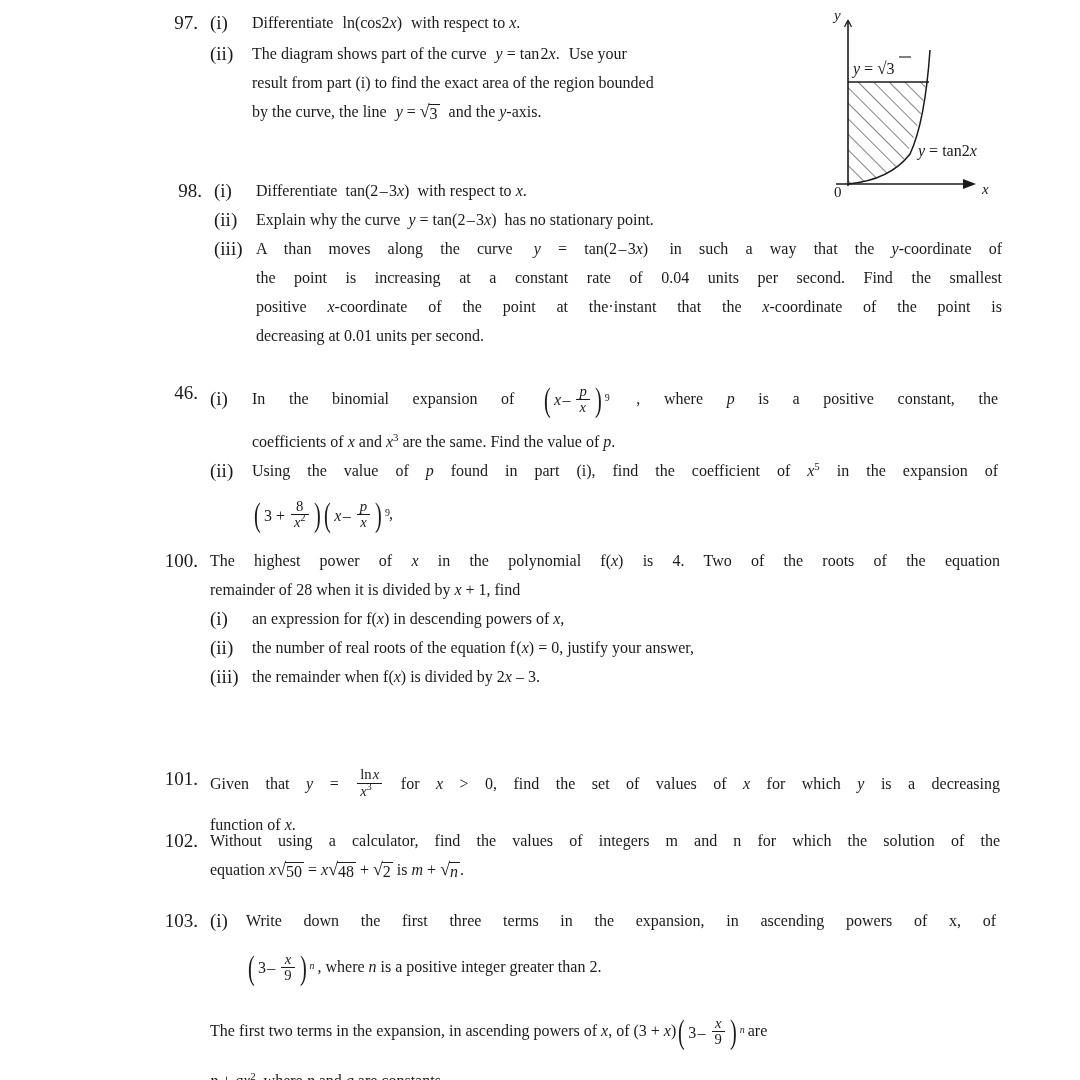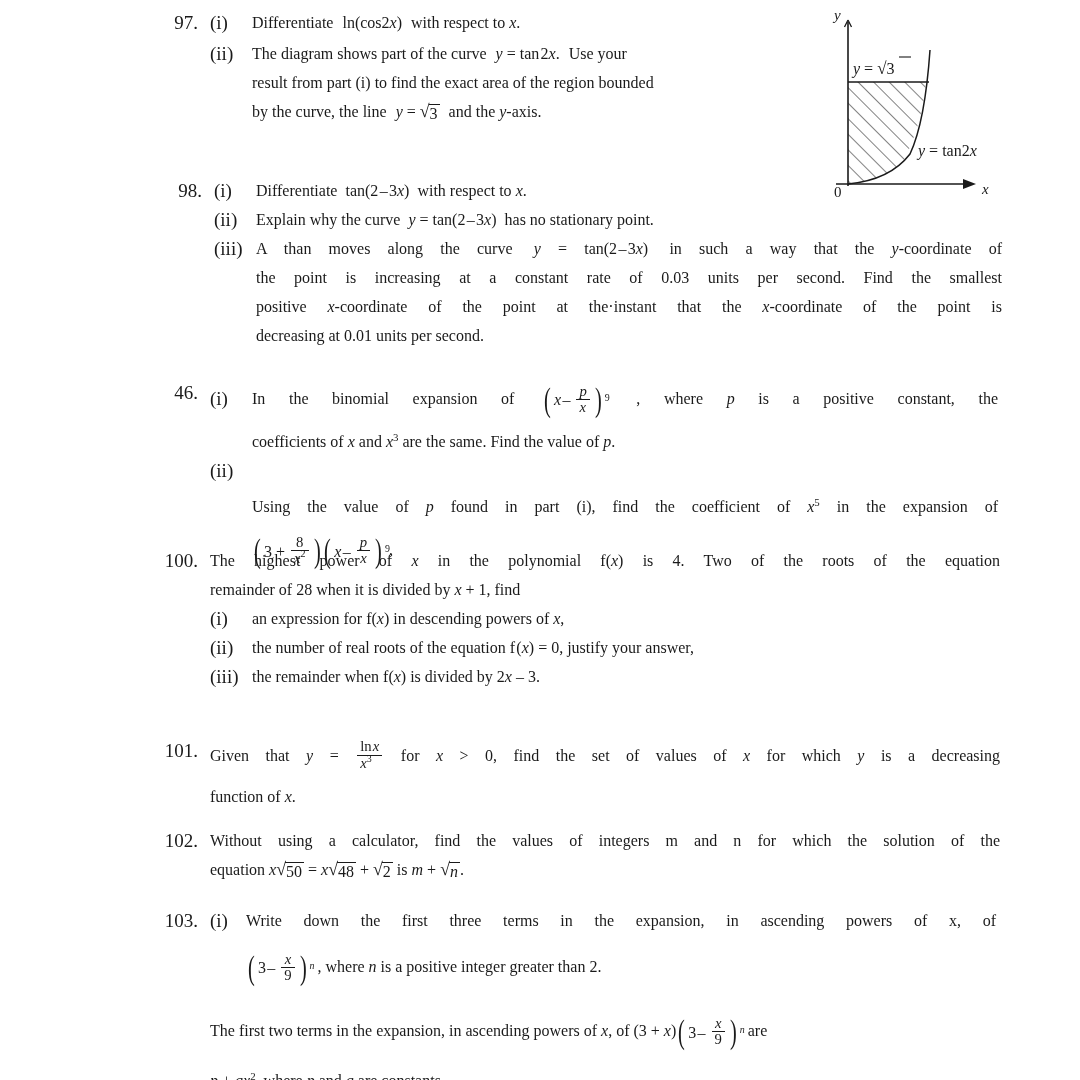--- a/index.html
+++ b/index.html
@@ -155,21 +155,21 @@
         </div>
       </div>
       <div class="row">
         <div class="rnum">(iii)</div>
         <div class="rtext" style="width:746px;">
           <div class="just">
             <span>A than moves along the curve</span>
             <span style="margin:0 4px;"><i>y</i> = tan(2 – 3<i>x</i>)</span>
             <span>in such a way that the <i>y</i>-coordinate of</span>
           </div>
-          <div class="just">the point is increasing at a constant rate of 0.03 units per second. Find the smallest</div>
+          <div class="just">the point is increasing at a constant rate of 0.04 units per second. Find the smallest</div>
           <div class="just">positive <i>x</i>-coordinate of the point at the·instant that the <i>x</i>-coordinate of the point is</div>
           <div>decreasing at 0.01 units per second.</div>
         </div>
       </div>
     </div>
   </div>
 
   <div class="q" style="left:152px;top:378px;width:846px;">
     <div class="qnum">46.</div>
     <div class="qbody" style="width:788px;">
@@ -193,21 +193,21 @@
             </span>
             <span>, where <i>p</i> is a positive constant, the</span>
           </div>
           <div style="margin-top:6px;">
             coefficients of <i>x</i> and <i>x</i><sup>3</sup> are the same. Find the value of <i>p</i>.
           </div>
         </div>
       </div>
       <div class="row">
         <div class="rnum">(ii)</div>
-        <div class="rtext" style="width:746px;margin-top:36px;">
+        <div class="rtext" style="width:746px;">
           <div class="just">
             Using the value of <i>p</i> found in part (i), find the coefficient of <i>x</i><sup>5</sup> in the expansion of
           </div>
           <div style="margin-top:6px;line-height:46px;">
             <span class="pw">
               <span class="paren">
                 <span class="lp">(</span>
                 <span class="inner">3 +
                   <span class="frac">
                       <span class="num">8</span>
@@ -252,21 +252,21 @@
         <div class="rnum">(ii)</div>
         <div class="rtext">the number of real roots of the equation f (<i>x</i>) = 0, justify your answer,</div>
       </div>
       <div class="row">
         <div class="rnum">(iii)</div>
         <div class="rtext">the remainder when f(<i>x</i>) is divided by 2<i>x</i> – 3.</div>
       </div>
     </div>
   </div>
 
-  <div class="q" style="left:152px;top:736px;width:846px;font-family:Liberation Serif, serif;">
+  <div class="q" style="left:152px;top:764px;width:846px;font-family:Liberation Serif, serif;">
     <div class="qnum">101.</div>
     <div class="qbody" style="width:790px;">
       <div class="rtext just" style="width:790px;line-height:40px;">
         Given that <i>y</i> =
         <span class="frac">
           <span class="num">ln <i>x</i></span>
             <span class="den"><i>x</i><sup>3</sup></span>
         </span>
         for <i>x</i> &gt; 0, find the set of values of <i>x</i> for which <i>y</i> is a decreasing
       </div>

